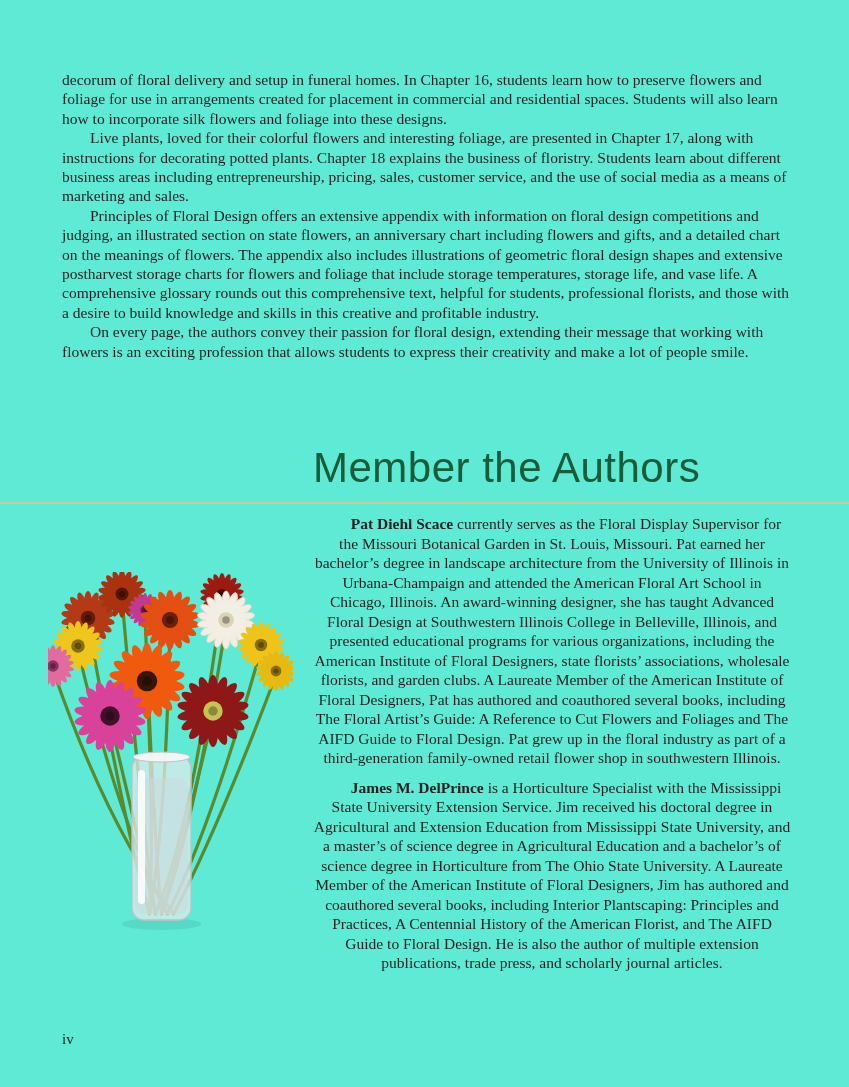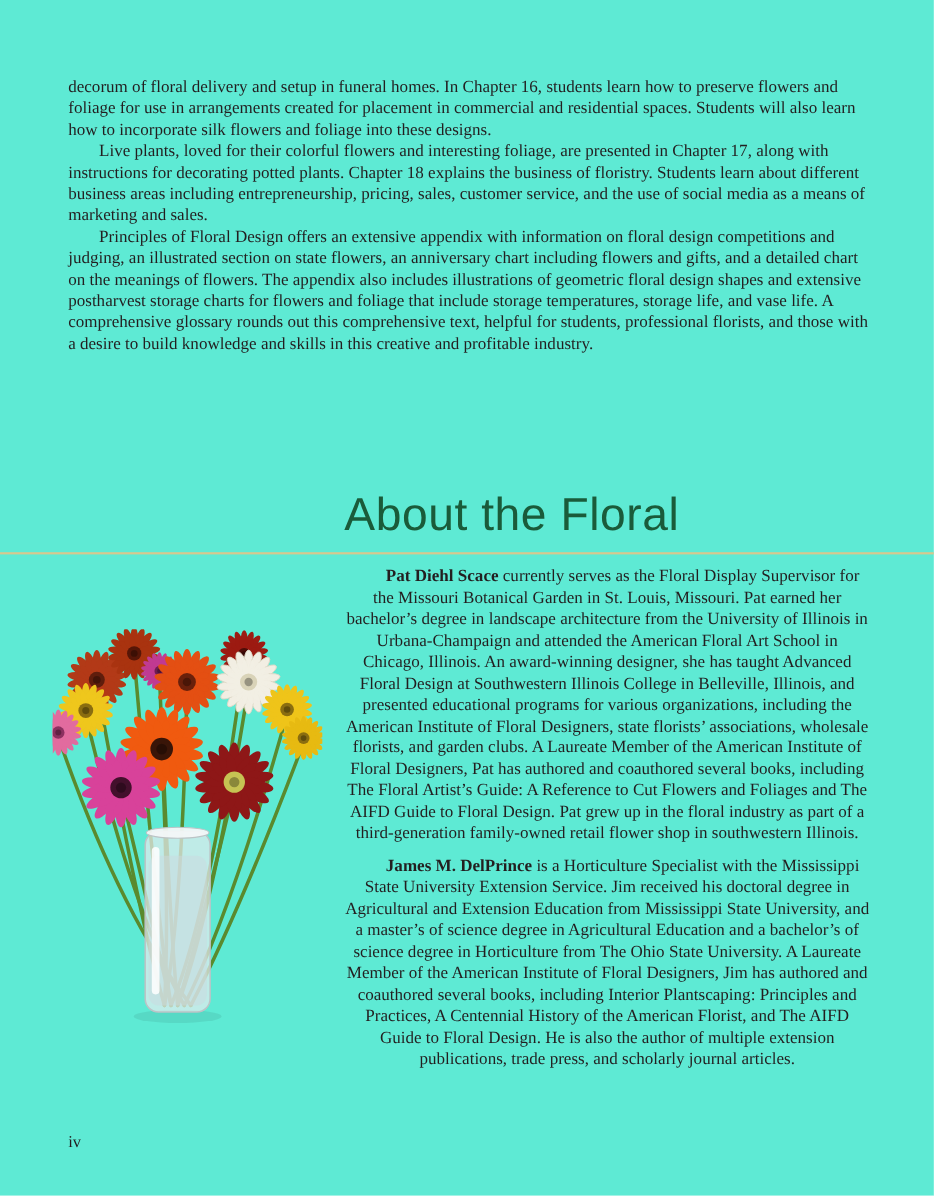--- a/index.html
+++ b/index.html
@@ -46,23 +46,24 @@
 </style>
 </head>
 <body>
 
 <div class="page">
 
   <div class="intro">
     <p class="para"><span>decorum of floral delivery and setup in funeral homes. In Chapter 16, students learn how to preserve flowers and foliage for use in arrangements created for placement in commercial and residential spaces. Students will also learn how to incorporate silk flowers and foliage into these designs.</span></p>
     <p class="para indent"><span>Live plants, loved for their colorful flowers and interesting foliage, are presented in Chapter 17, along with instructions for decorating potted plants. Chapter 18 explains the business of floristry. Students learn about different business areas including entrepreneurship, pricing, sales, customer service, and the use of social media as a means of marketing and sales.</span></p>
     <p class="para indent"><span class="i">Principles of Floral Design</span><span> offers an extensive appendix with information on floral design competitions and judging, an illustrated section on state flowers, an anniversary chart including flowers and gifts, and a detailed chart on the meanings of flowers. The appendix also includes illustrations of geometric floral design shapes and extensive postharvest storage charts for flowers and foliage that include storage temperatures, storage life, and vase life. A comprehensive glossary rounds out this comprehensive text, helpful for students, professional florists, and those with a desire to build knowledge and skills in this creative and profitable industry.</span></p>
+    <p class="para indent"><span>On every page, the authors convey their passion for floral design, extending their message that working with flowers is an exciting profession that allows students to express their creativity and make a lot of people smile.</span></p>
   </div>
 
-  <h1 class="section-title">About the Floral</h1>
+  <h1 class="section-title">Member the Authors</h1>
   <div class="gold-rule"></div>
 
   <figure class="bouquet">
     <svg id="bouquet-svg" width="245" height="385" viewBox="0 0 245 385" xmlns="http://www.w3.org/2000/svg">
         <ellipse cx="113.5" cy="352" rx="40" ry="6" fill="rgba(0,0,0,0.07)"></ellipse>
         <path d="M 40 50 Q 76.75 255 101.5 342" stroke="#5a8a2e" stroke-width="3.2" fill="none" stroke-linecap="round"></path>
         <path d="M 74 26 Q 93.75 255 107.5 342" stroke="#5a8a2e" stroke-width="3.2" fill="none" stroke-linecap="round"></path>
         <path d="M 97 42 Q 105.25 255 113.5 342" stroke="#5a8a2e" stroke-width="3.2" fill="none" stroke-linecap="round"></path>
         <path d="M 30 78 Q 71.75 255 119.5 342" stroke="#5a8a2e" stroke-width="3.2" fill="none" stroke-linecap="round"></path>
         <path d="M 5 98 Q 59.25 255 125.5 342" stroke="#5a8a2e" stroke-width="3.2" fill="none" stroke-linecap="round"></path>

